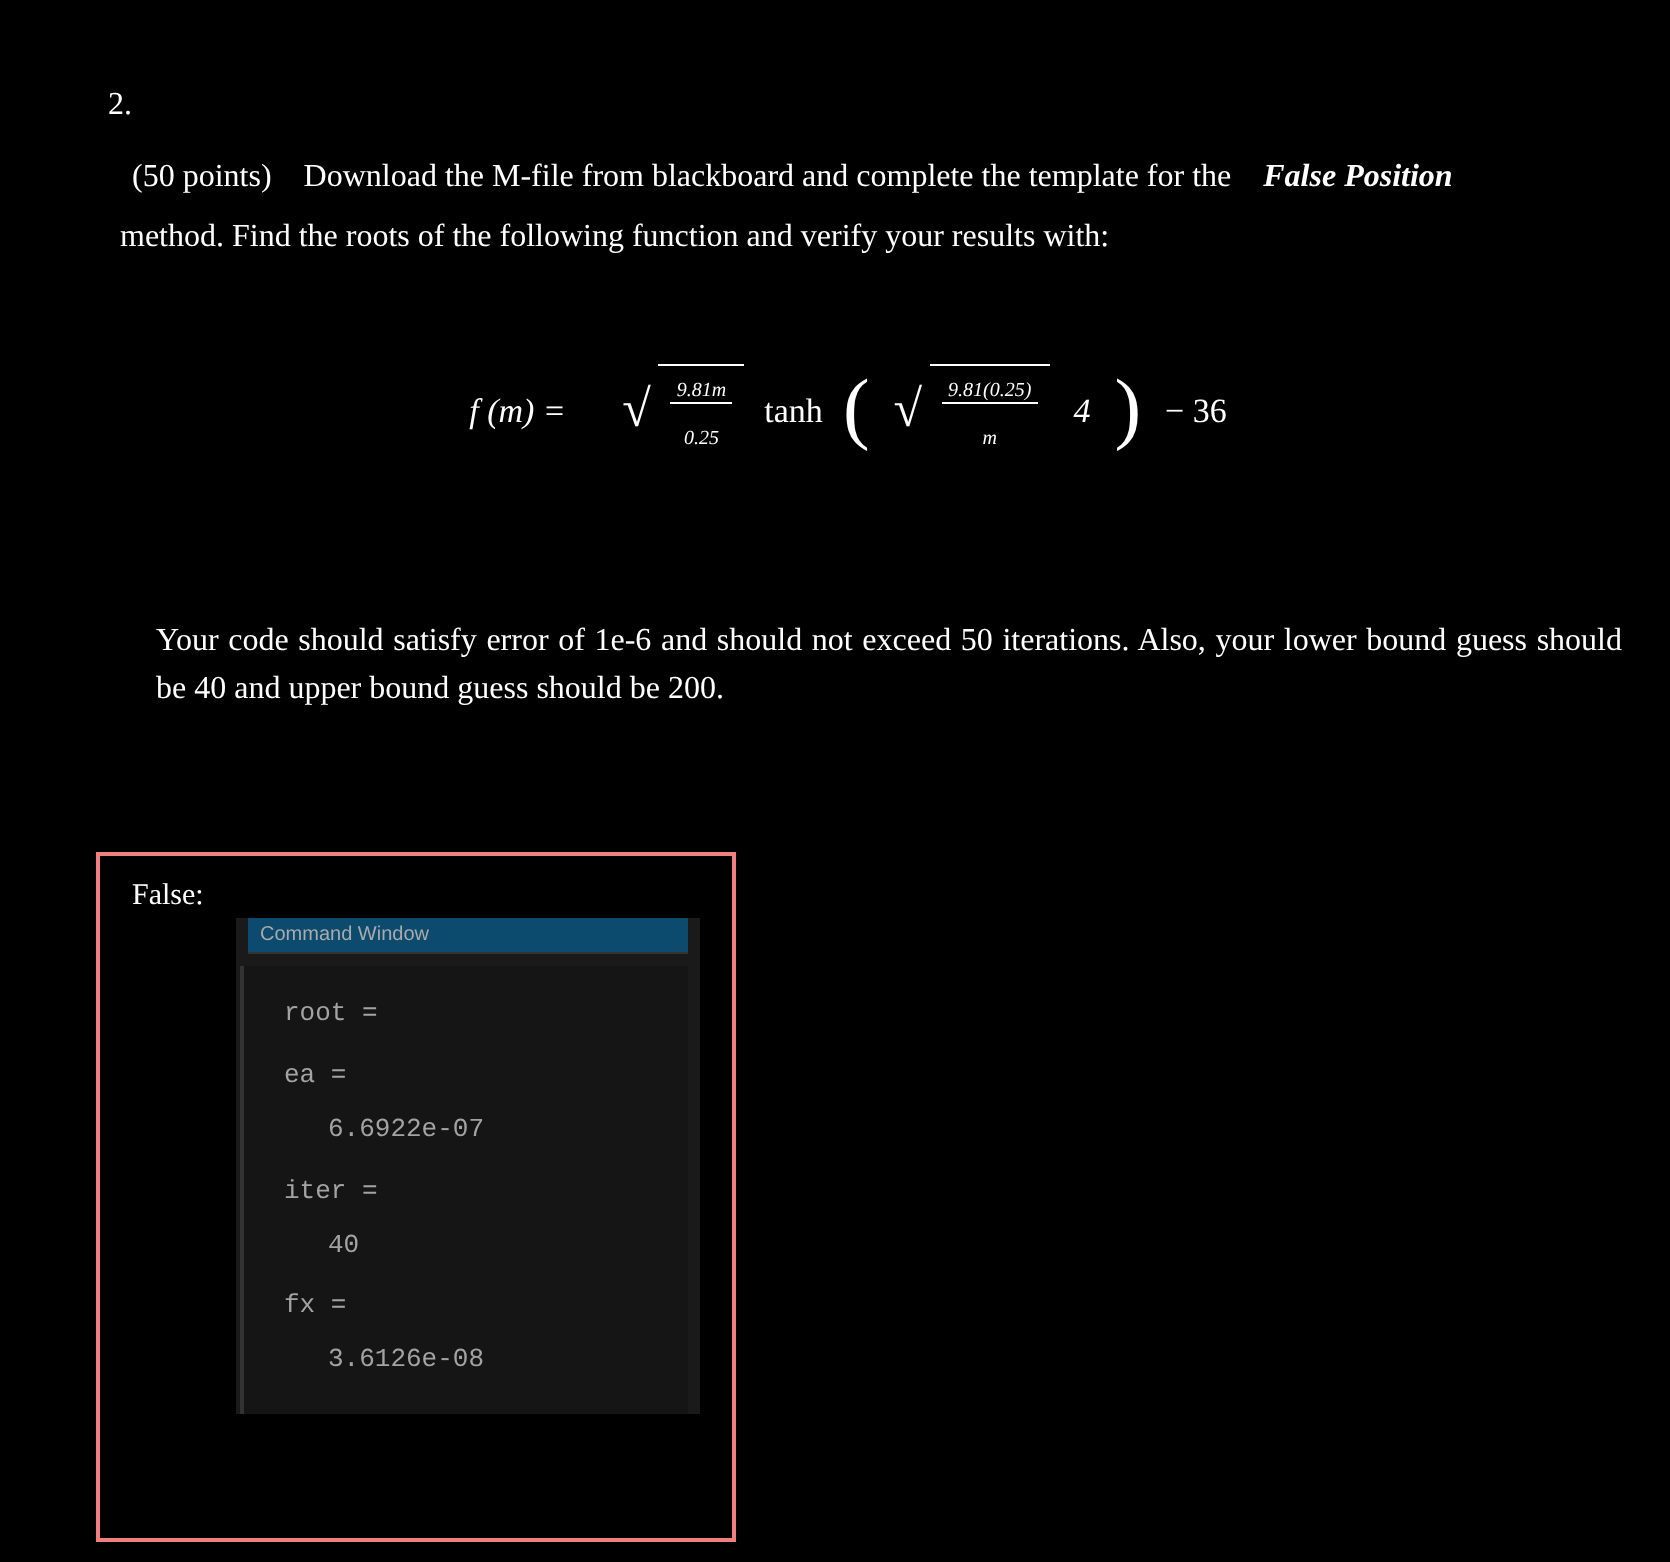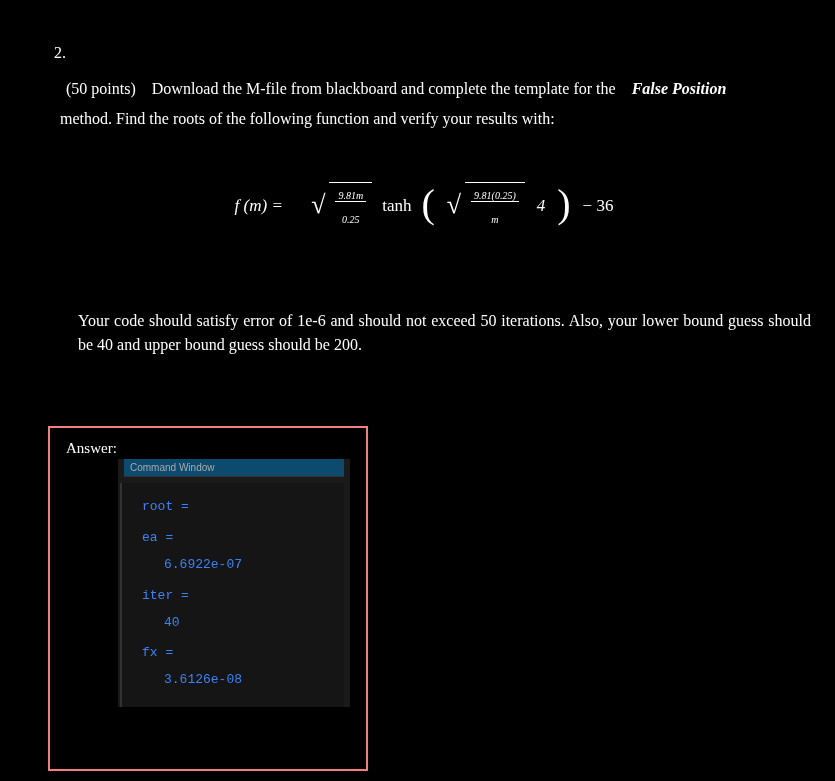--- a/index.html
+++ b/index.html
@@ -97,21 +97,21 @@
     .cmd-title-bar {
       background: #0c4a6e;
       color: #aaa;
       font-family: Arial, sans-serif;
       font-size: 10px;
       padding: 3px 6px;
       border-bottom: 1px solid #333;
     }
     .cmd-body {
       background: #151515;
-      color: #3b82f6;
+      color: #a3a3a3;
       font-family: "Courier New", monospace;
       font-size: 13px;
       padding: 12px 14px 12px 14px;
       line-height: 1.3;
       border-left: 2px solid #333;
       margin-left: 2px;
     }
     .cmd-var { margin-top: 14px; }
     .cmd-val { margin-left: 28px; margin-top: 10px; margin-bottom: 6px; }
     .cmd-var:first-child { margin-top: 4px; }
@@ -150,21 +150,21 @@
         <span class="paren">)</span>
         <span class="minus"> − 36</span>
       </span>
     </div>
   </span>
 </div>
 
 <div class="constraint">Your code should satisfy error of 1e-6 and should not exceed 50 iterations. Also, your lower bound guess should be 40 and upper bound guess should be 200.</div>
 
 <div class="answer-box">
-  <div class="answer-label">Answer:</div>
+  <div class="answer-label">False:</div>
   <div class="cmd-window">
     <div class="cmd-title-bar">Command Window</div>
     <div class="cmd-body">
       <div class="cmd-var">root =</div>
       <div class="cmd-var">ea =</div>
       <div class="cmd-val">6.6922e-07</div>
       <div class="cmd-var">iter =</div>
       <div class="cmd-val">40</div>
       <div class="cmd-var">fx =</div>
       <div class="cmd-val">3.6126e-08</div>

